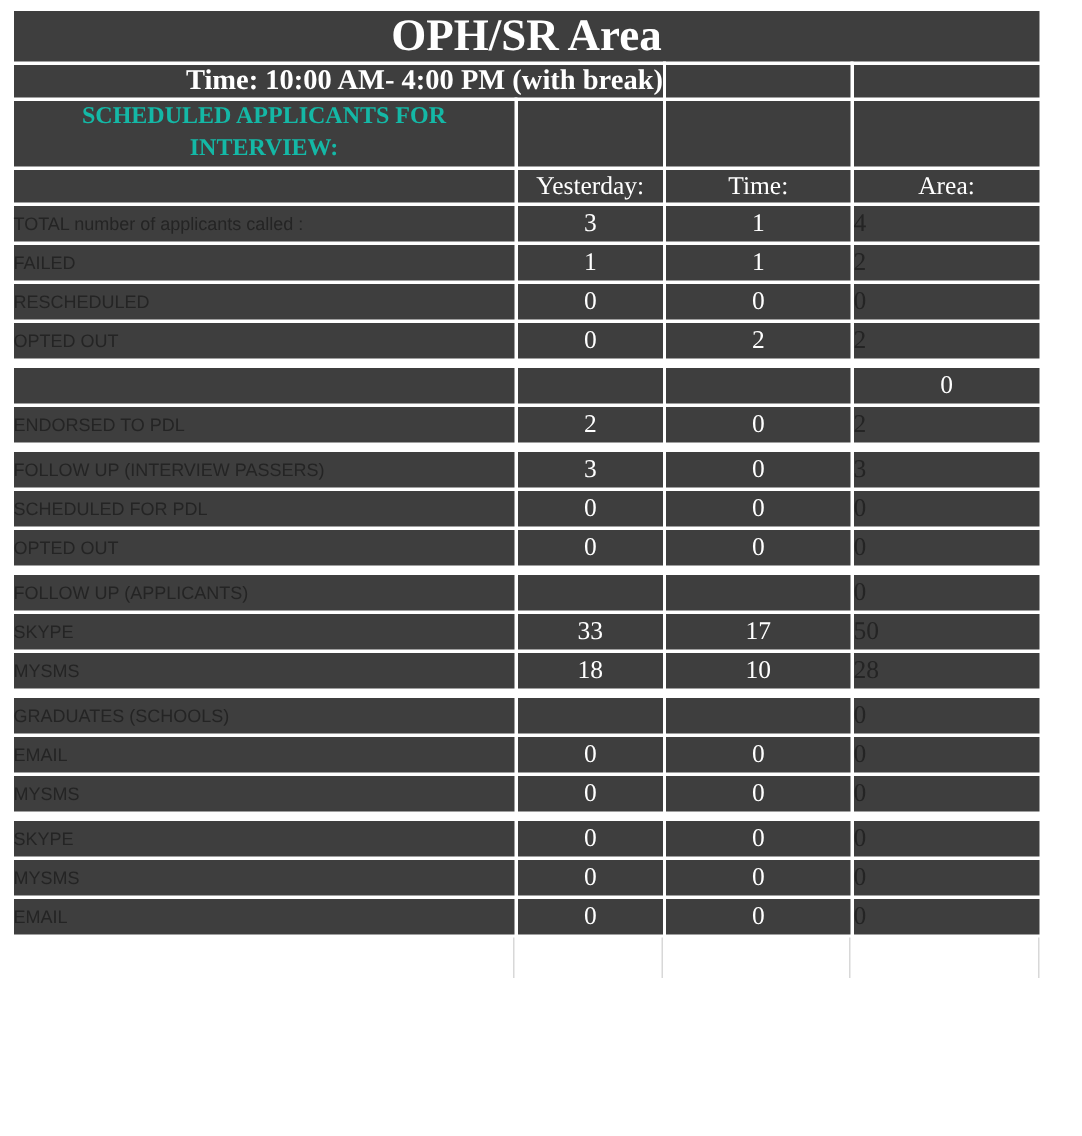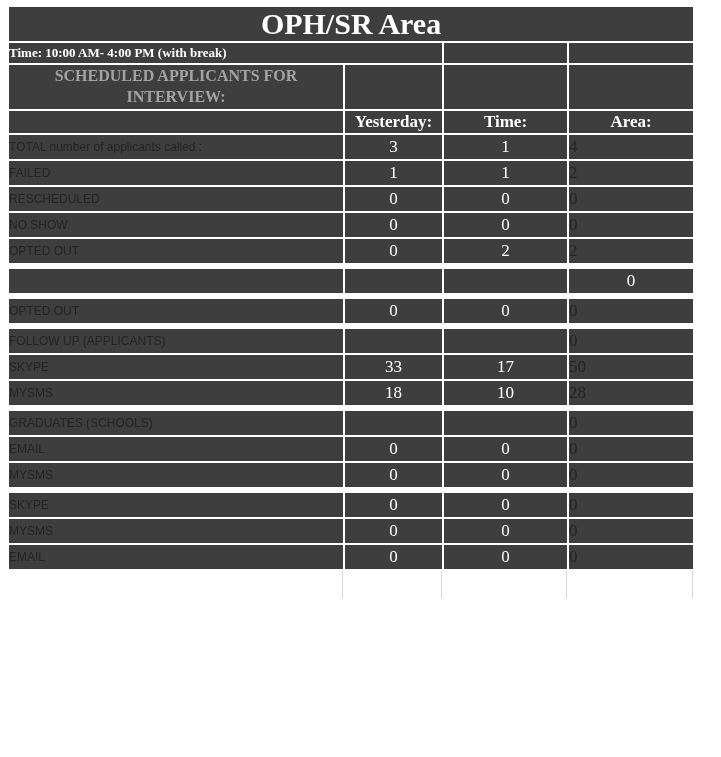--- a/index.html
+++ b/index.html
@@ -9,25 +9,25 @@
   table.report td {
     border:2px solid #ffffff;
     background:#3e3e3e;
     overflow:hidden;
     white-space:nowrap;
     padding:0;
     vertical-align:middle;
   }
   tr.title-row td { height:34px; font-size:30px; font-weight:bold; color:#ffffff; text-align:center; }
   tr.time-row td { height:20px; }
-  td.time-cell { font-size:13px; font-weight:bold; color:#ffffff; text-align:left; }
+  td.time-cell { font-size:19px; font-weight:bold; color:#ffffff; text-align:right; }
   tr.sub-row td { height:44px; }
-  td.sub-cell { font-size:16px; font-weight:bold; color:#a3a3a3; text-align:center; white-space:normal; line-height:1.3; }
+  td.sub-cell { font-size:16px; font-weight:bold; color:#14b8a6; text-align:center; white-space:normal; line-height:1.3; }
   td.sub-cell span { display:block; }
-  tr.head-row td { height:22px; font-size:17px; font-weight:bold; color:#ffffff; text-align:center; }
+  tr.head-row td { height:22px; font-size:17px; font-weight:normal; color:#ffffff; text-align:center; }
   tr.data-row td { height:24px; }
   td.lbl {
     font-family:"Liberation Sans", sans-serif;
     font-size:12px;
     color:#242424;
     text-align:left;
     padding-left:2px;
   }
   td.val { font-size:17px; color:#ffffff; text-align:center; }
   td.tot { font-size:17px; color:#242424; text-align:left; padding-left:2px; }
@@ -89,47 +89,59 @@
       <td class="val">1</td>
       <td class="tot">2</td>
     </tr>
     <tr class="data-row">
       <td class="lbl">RESCHEDULED</td>
       <td class="val">0</td>
       <td class="val">0</td>
       <td class="tot">0</td>
     </tr>
     <tr class="data-row">
-      <td class="lbl">NO SHOW</td>
-      <td class="val">0</td>
-      <td class="val">0</td>
-      <td class="tot">0</td>
-    </tr>
-    <tr class="data-row">
       <td class="lbl">OPTED OUT</td>
       <td class="val">0</td>
       <td class="val">2</td>
       <td class="tot">2</td>
     </tr>
 
     <tr class="gap-row">
           <td colspan="4"></td>
         </tr>
 
     <tr class="data-row">
       <td class="lbl"></td>
       <td class="val"></td>
       <td class="val"></td>
       <td class="tot cw">0</td>
     </tr>
-
-    <tr class="gap-row">
-          <td colspan="4"></td>
-        </tr>
-
+    <tr class="data-row">
+      <td class="lbl">ENDORSED TO PDL</td>
+      <td class="val">2</td>
+      <td class="val">0</td>
+      <td class="tot">2</td>
+    </tr>
+
+    <tr class="gap-row">
+          <td colspan="4"></td>
+        </tr>
+
+    <tr class="data-row">
+      <td class="lbl">FOLLOW UP (INTERVIEW PASSERS)</td>
+      <td class="val">3</td>
+      <td class="val">0</td>
+      <td class="tot">3</td>
+    </tr>
+    <tr class="data-row">
+      <td class="lbl">SCHEDULED FOR PDL</td>
+      <td class="val">0</td>
+      <td class="val">0</td>
+      <td class="tot">0</td>
+    </tr>
     <tr class="data-row">
       <td class="lbl">OPTED OUT</td>
       <td class="val">0</td>
       <td class="val">0</td>
       <td class="tot">0</td>
     </tr>
 
     <tr class="gap-row">
           <td colspan="4"></td>
         </tr>

